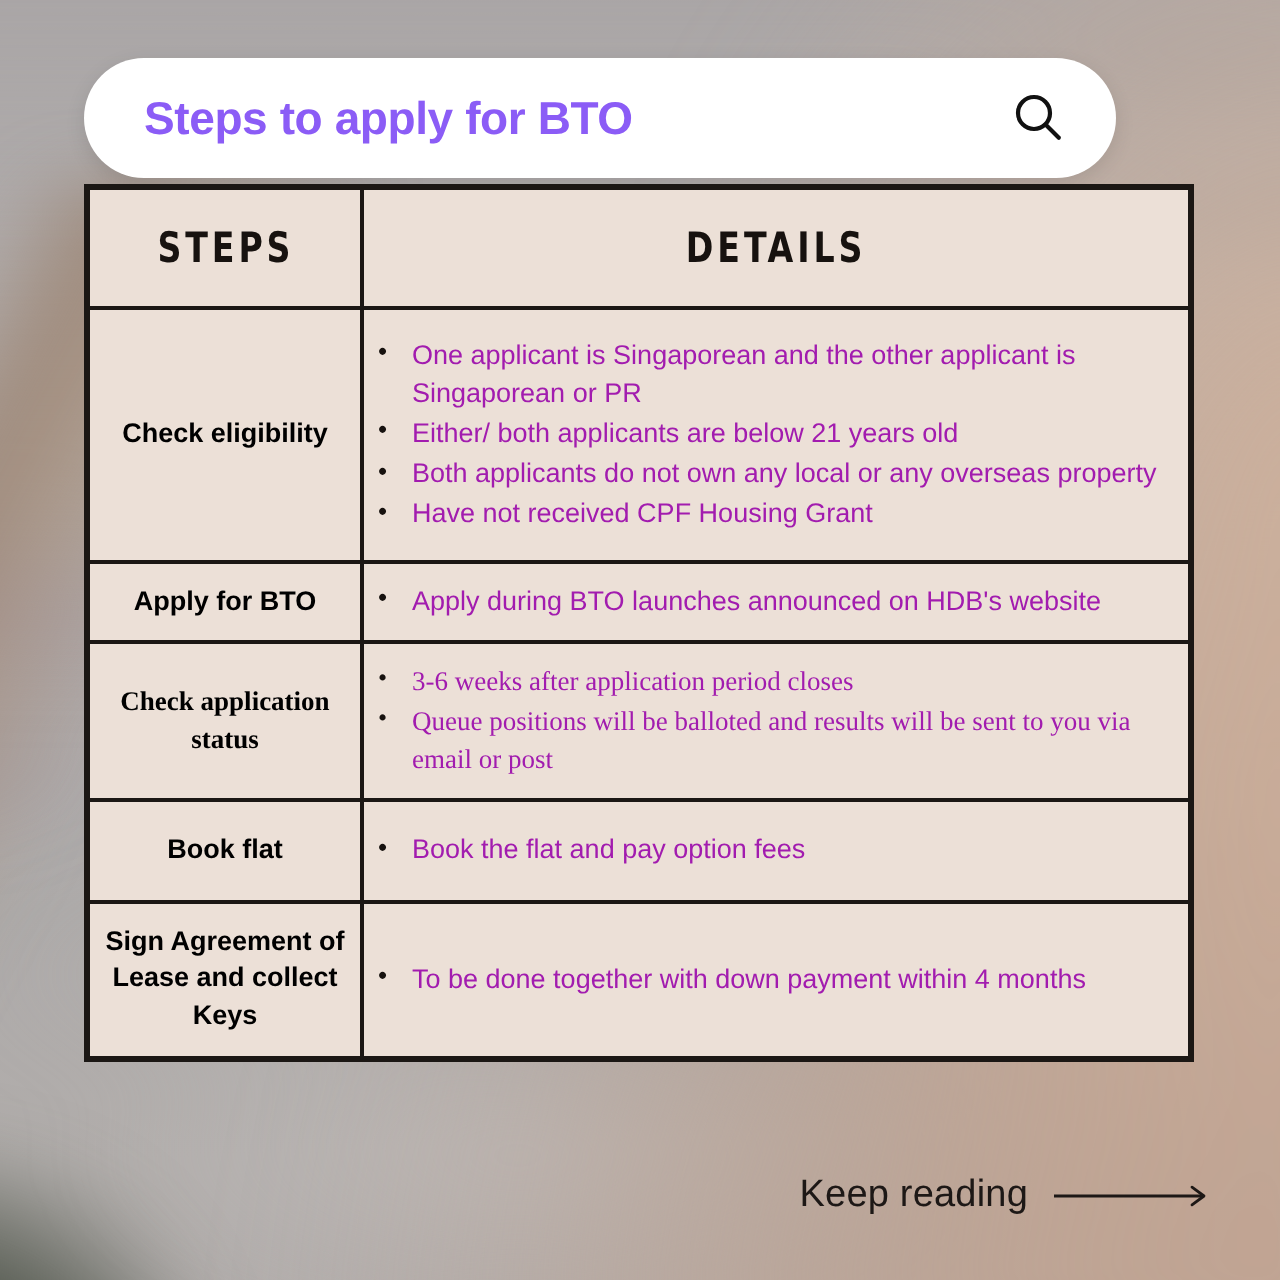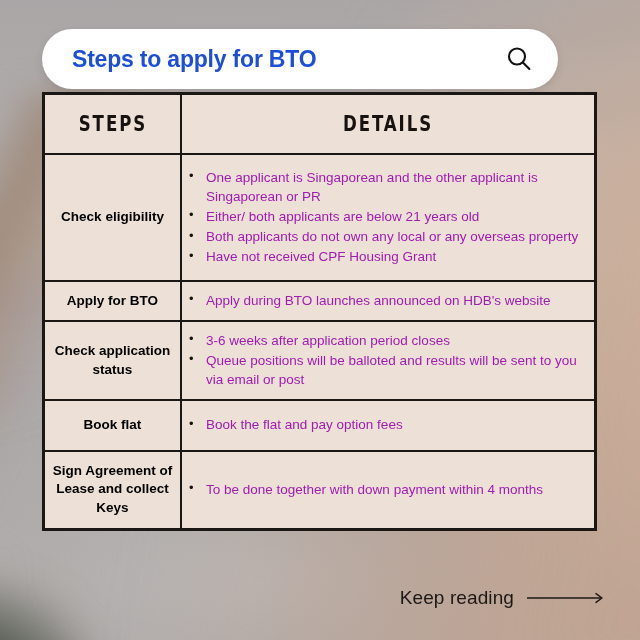--- a/index.html
+++ b/index.html
@@ -89,21 +89,21 @@
     box-shadow: 0 3px 10px rgba(0,0,0,0.10);
     display: flex;
     align-items: center;
     padding: 0 24px 0 30px;
     box-sizing: border-box;
   }
   .search-title {
     flex: 1 1 auto;
     font-size: 23px;
     font-weight: bold;
-    color: #1d4ed8;
+    color: #8b5cf6;
     letter-spacing: -0.2px;
     white-space: nowrap;
     overflow: hidden;
   }
   .search-icon {
     flex: 0 0 auto;
     width: 30px;
     height: 30px;
     display: block;
   }
@@ -168,21 +168,21 @@
     content: "\2022";
     position: absolute;
     left: -15px;
     top: -0.5px;
     font-size: 13px;
     color: #17120f;
   }
 
   .row-eligibility { height: 127px; }
   .row-apply      { height: 40px;  }
-  .row-status     { height: 79px;  }
+  .row-status     { height: 79px; font-family: Liberation Serif, serif;  }
   .row-book       { height: 51px;  }
   .row-sign       { height: 78px;  }
 
   
   .keep-reading {
     position: absolute;
     right: 32px;
     top: 568px;
     display: flex;
     align-items: center;

